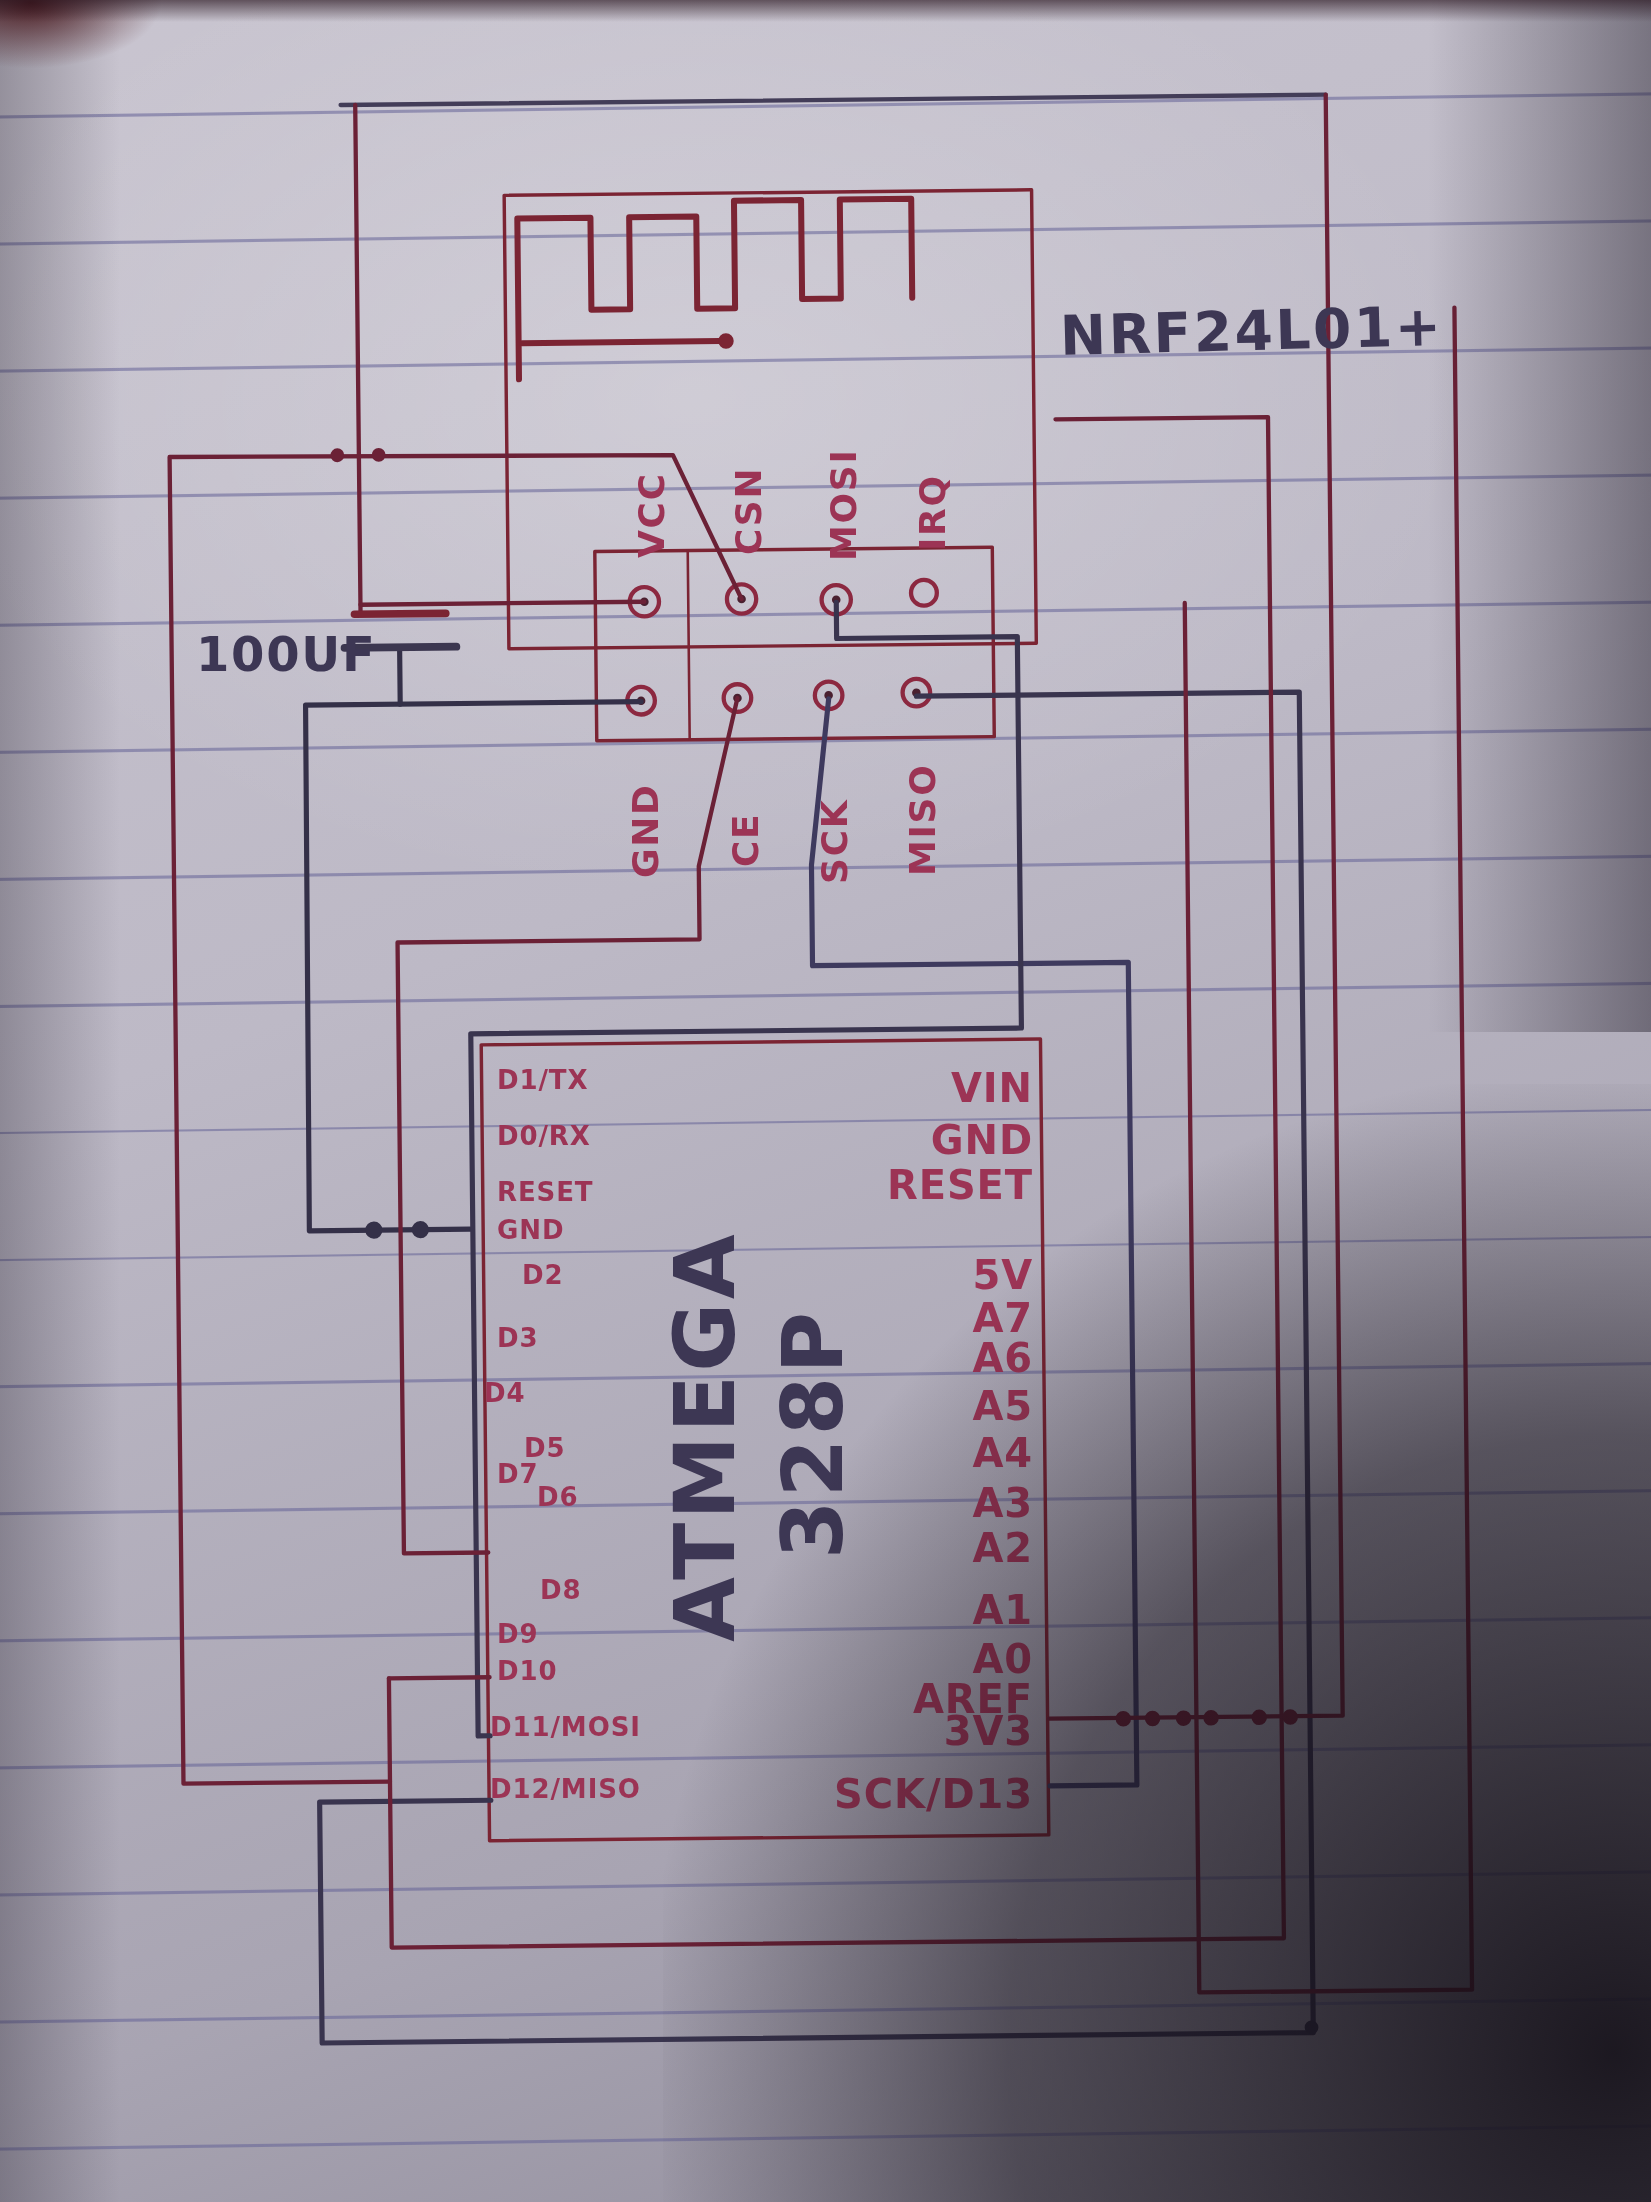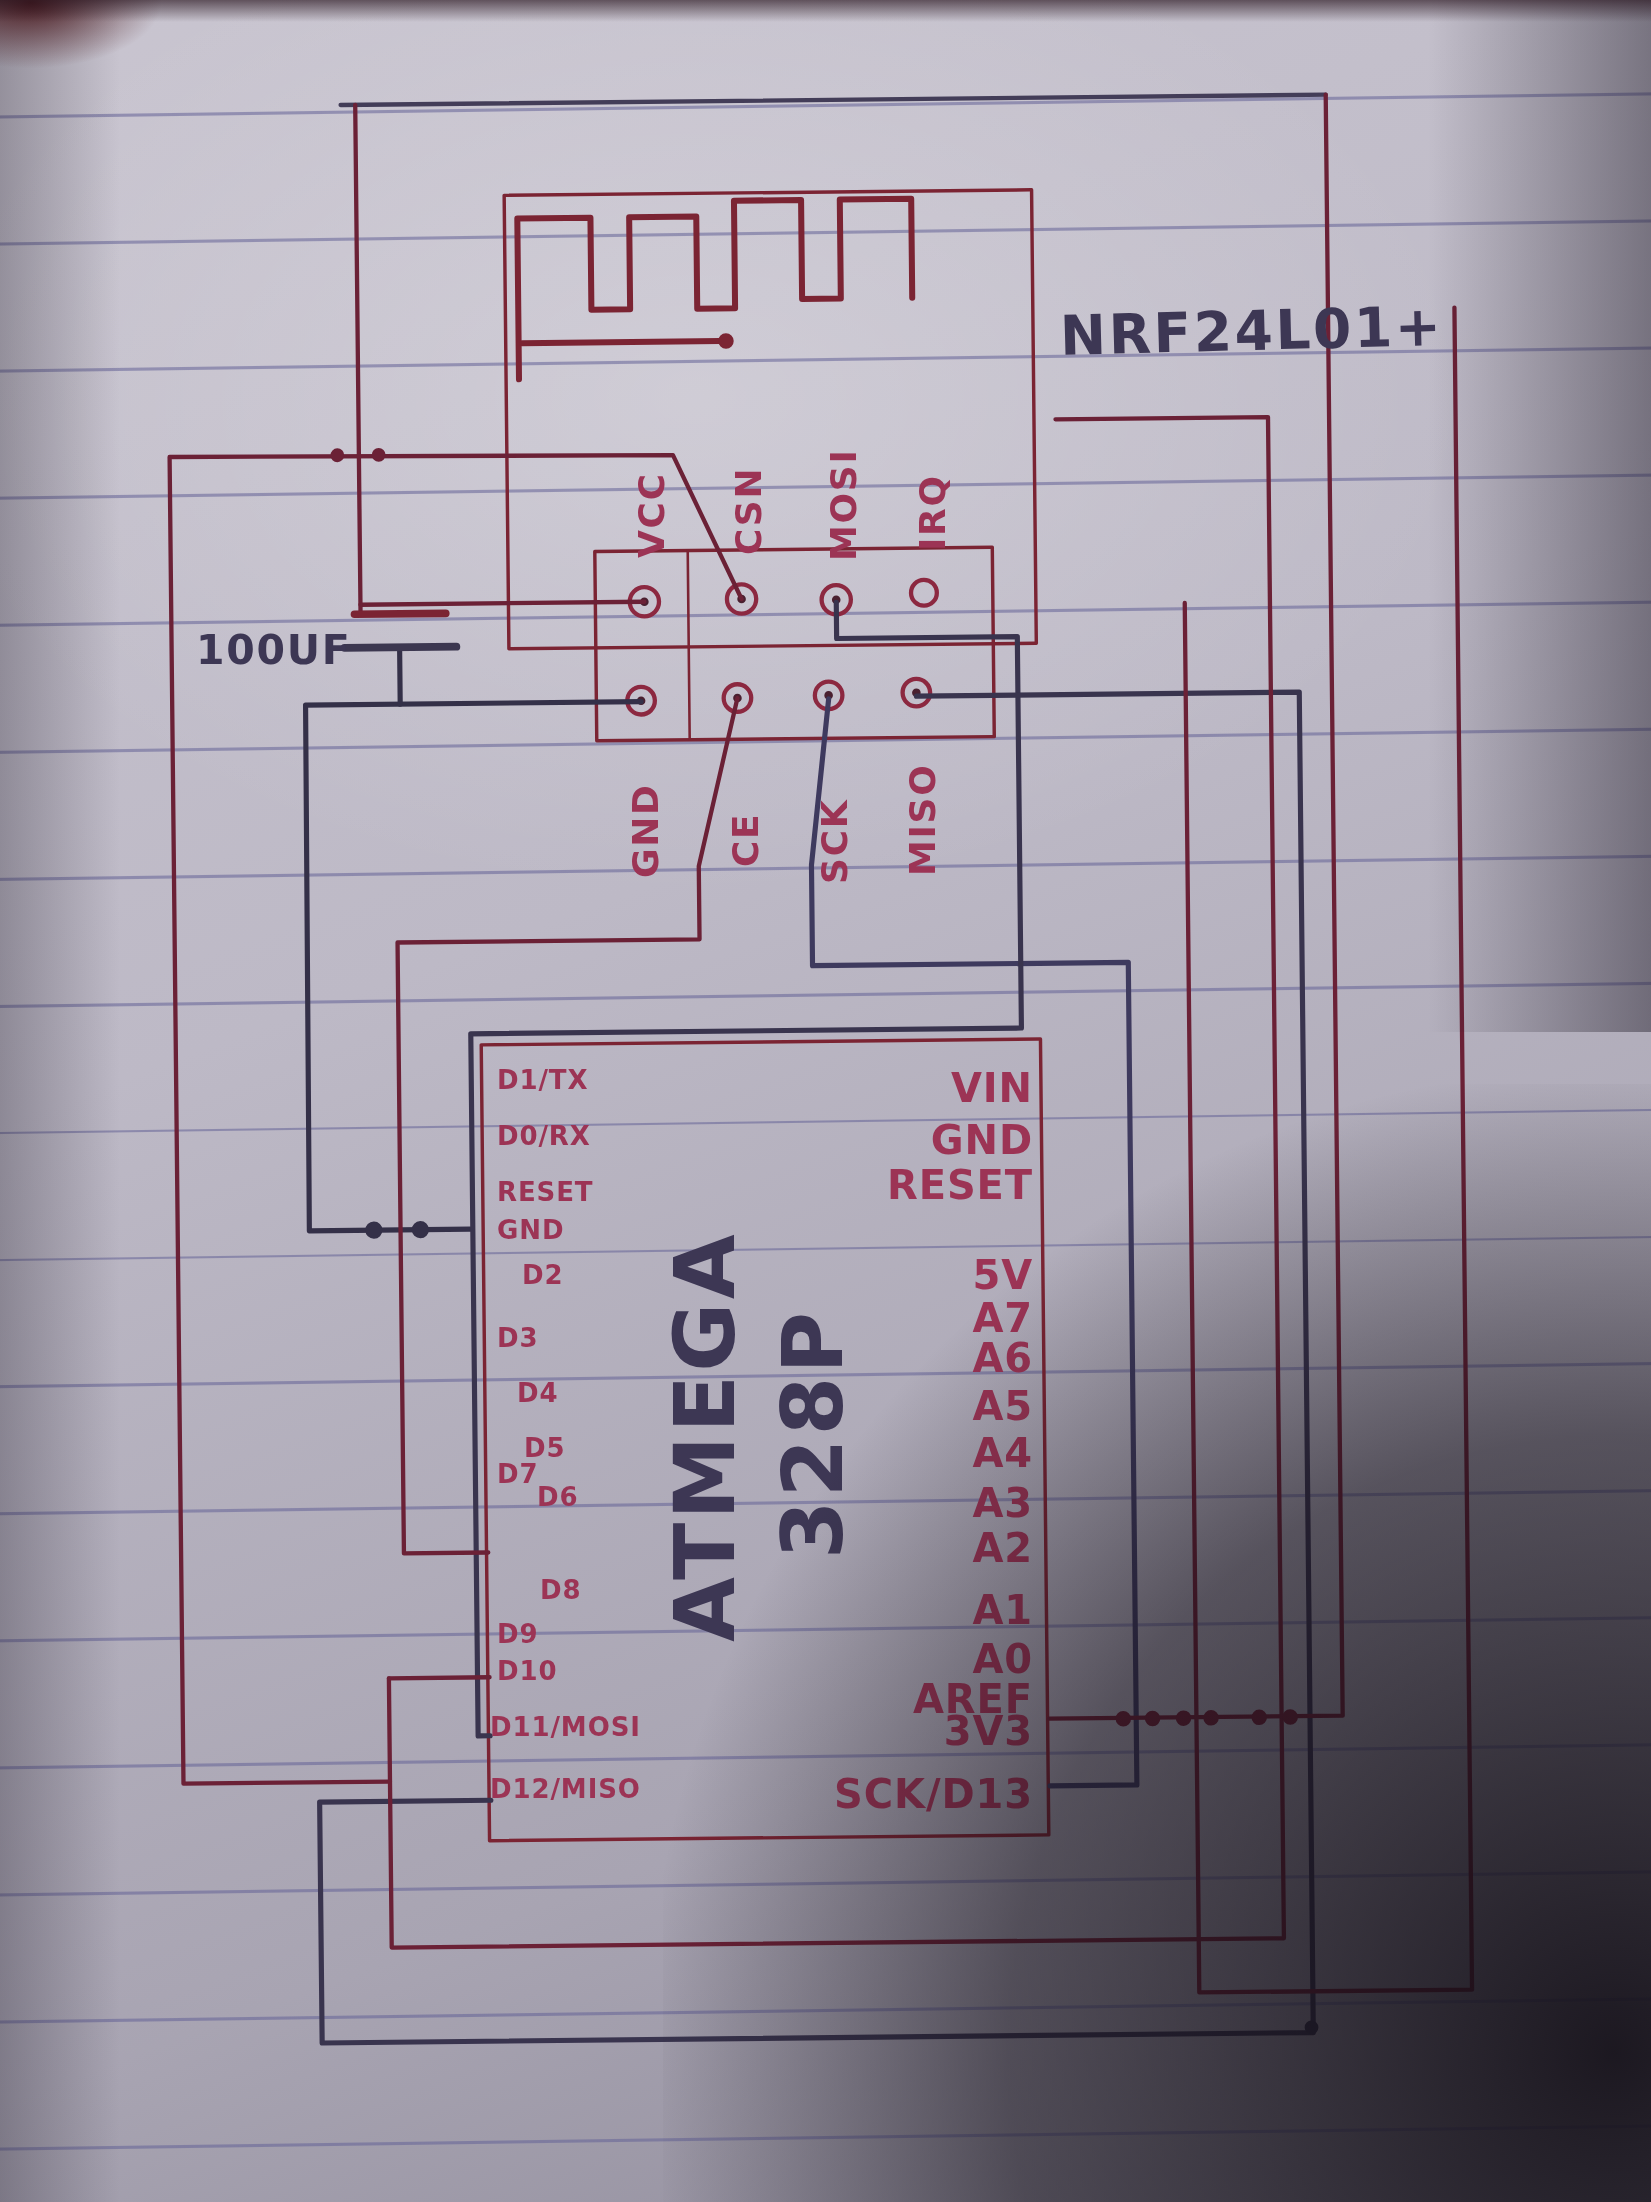--- a/index.html
+++ b/index.html
@@ -24,21 +24,21 @@
          background:linear-gradient(to bottom, rgba(40,20,30,0.65), rgba(40,20,30,0));}
   svg{position:absolute;left:0;top:0;}
   .lbl{position:absolute;color:#9c3455;font-weight:700;letter-spacing:0.9px;white-space:nowrap;}
   .lbl-left{font-size:26px;}
   .lbl-right{width:551px;text-align:right;font-size:40px;}
   .rot{transform:rotate(-90deg);transform-origin:0 0;}
   .nrf-pin-lbl{position:absolute;color:#9c3455;font-weight:700;font-size:36px;letter-spacing:1.7px;white-space:nowrap;}
   .ink{color:#3d3754;}
   #title{position:absolute;left:1060px;top:299px;font-size:55px;font-weight:600;
          letter-spacing:2.6px;transform:rotate(-1.5deg);}
-  #cap-label{position:absolute;left:196px;top:626px;font-size:41px;font-weight:600;letter-spacing:1.7px;}
+  #cap-label{position:absolute;left:196px;top:626px;font-size:48px;font-weight:600;letter-spacing:1.7px;}
   .mcu-name{position:absolute;font-size:84px;font-weight:600;letter-spacing:3.4px;}
 </style>
 </head>
 <body>
 
 <div id="paper">
   <div class="lines"></div>
 
   <svg width="1652" height="2203" viewBox="0 0 1920 2560">
     <g transform="rotate(-0.6 960 1280)" fill="none" stroke-linecap="round" stroke-linejoin="round">
@@ -131,21 +131,21 @@
 
   <div class="mcu-name ink rot" style="left:656px;top:1642px;">ATMEGA</div>
   <div class="mcu-name ink rot" style="left:764px;top:1559px;">328P</div>
 
   <div class="lbl lbl-left" style="left:497px;top:1065px;">D1/TX</div>
   <div class="lbl lbl-left" style="left:497px;top:1121px;">D0/RX</div>
   <div class="lbl lbl-left" style="left:497px;top:1177px;">RESET</div>
   <div class="lbl lbl-left" style="left:497px;top:1215px;">GND</div>
   <div class="lbl lbl-left" style="left:522px;top:1260px;">D2</div>
   <div class="lbl lbl-left" style="left:497px;top:1323px;">D3</div>
-  <div class="lbl lbl-left" style="left:517px;top:1378px;">D4</div>
+  <div class="lbl lbl-left" style="left:484px;top:1378px;">D4</div>
   <div class="lbl lbl-left" style="left:524px;top:1433px;">D5</div>
   <div class="lbl lbl-left" style="left:497px;top:1482px;margin-left:40px;">D6</div>
   <div class="lbl lbl-left" style="left:497px;top:1459px;">D7</div>
   <div class="lbl lbl-left" style="left:497px;top:1575px;margin-left:43px;">D8</div>
   <div class="lbl lbl-left" style="left:497px;top:1619px;">D9</div>
   <div class="lbl lbl-left" style="left:497px;top:1656px;">D10</div>
   <div class="lbl lbl-left" style="left:490px;top:1712px;">D11/MOSI</div>
   <div class="lbl lbl-left" style="left:490px;top:1774px;">D12/MISO</div>
 
   <div class="lbl lbl-right" style="left:482px;top:1065px;">VIN</div>

